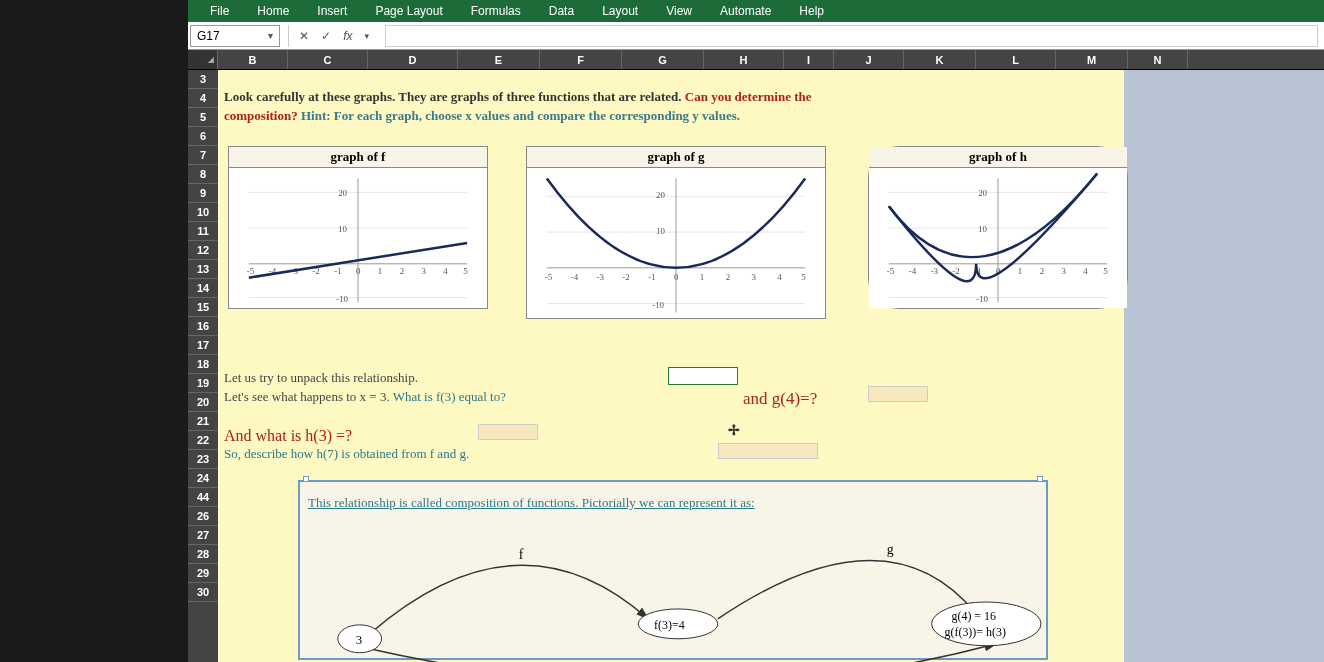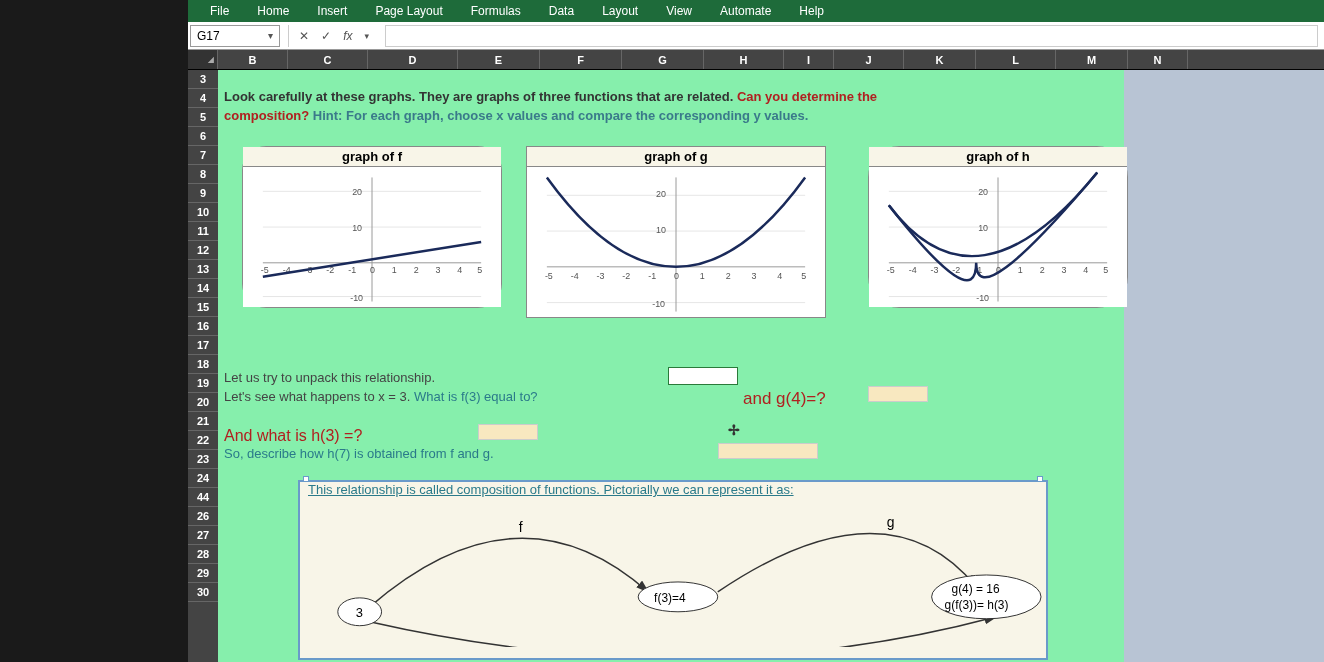--- a/index.html
+++ b/index.html
@@ -13,32 +13,32 @@
   .fx-controls { display: flex; align-items: center; margin-left: 8px; gap: 4px; color: #555; font-size:12px; padding:0 6px; border-left:1px solid #ccc; height:22px;}
   .fx-controls span{padding:0 4px;}
   .fx-input { flex: 1; height: 22px; border: 1px solid #ccc; margin-left: 6px; margin-right:6px; background:#fff;}
   .col-headers { display: flex; background: #444; color: #fff; font-size: 11px; height: 20px; border-bottom:1px solid #000;}
   .corner { width: 30px; background: #333; border-right: 1px solid #666; display:flex;align-items:center;justify-content:flex-end;padding-right:3px;}
   .corner::after{content:"◢";font-size:8px;color:#aaa;}
   .col-h { border-right: 1px solid #666; display: flex; align-items: center; justify-content: center; font-weight: bold; }
   .grid-body { display: flex; height: calc(100% - 70px); }
   .row-headers { width: 30px; background: #444; color: #fff; font-size: 11px; }
   .row-h { height: 19px; border-bottom: 1px solid #666; display: flex; align-items: center; justify-content: center; font-weight: bold; }
-  .sheet { flex: 1; background: #86efac; position: relative; overflow:hidden;}
+  .sheet { flex: 1; background: #fef9c3; position: relative; overflow:hidden;font-family:Liberation Serif, serif;}
   .blue-area{position:absolute;right:0;top:0;width:200px;height:100%;background:#b8c4d4;}
   .line { position: absolute; font-size: 13px; }
   .t4 { top: 19px; left: 6px; font-weight: bold; color: #333; }
   .t4 .red { color: #b02020; }
   .t5 { top: 38px; left: 6px; font-weight: bold; }
   .t5 .red { color: #b02020; }
   .t5 .teal { color: #3a7a8a; }
   .chart-box { position: absolute; width: 260px; border: 1px solid #888; background: #fff; }
   .chart-title { border-bottom: 1px solid #888; text-align: center; font-weight: bold; font-size: 13px; padding: 2px 0; background:#f8f5e8;}
   .chart-area { height: 140px; position: relative; background:#fff;}
-  .cb1 { left: 24px; top: 76px; border-radius: 24px; }
+  .cb1 { left: 10px; top: 76px; }
   .cb2 { left: 308px; top: 76px; width:300px;}
   .cb2 .chart-area{height:150px;}
   .cb3 { left: 650px; top: 76px; border-radius: 31px; }
   svg { width: 100%; height: 100%; }
   .axis { stroke: #999; stroke-width: 1; }
   .grid-line { stroke: #ccc; stroke-width: 0.5; }
   .curve { stroke: #1a2a5a; stroke-width: 2.5; fill: none; }
   .tick-lbl { font-size: 9px; fill: #555; }
   .t17 { top: 300px; left: 6px; color: #444; font-size: 13px; }
   .t18 { top: 319px; left: 6px; font-size: 13px; color: #444; }
@@ -46,21 +46,21 @@
   .t18b { top: 319px; left: 525px; color: #b02020; font-size: 17px; }
   .t20 { top: 357px; left: 6px; color: #b02020; font-size: 16px; }
   .t21 { top: 376px; left: 6px; color: #2a7a8a; font-size: 13px; }
   .input-cell { position: absolute; border: 1px solid #2a7a3a; width: 70px; height: 18px; background: #fff; }
   .ic1 { top: 297px; left: 450px; }
   .ic2 { position:absolute; top: 316px; left: 650px; width:60px;height:16px; background: #f8e8c0; border:1px solid #ccc;}
   .ic3 { position:absolute; top: 354px; left: 260px; width:60px;height:16px; background: #f8e8c0; border:1px solid #ccc;}
   .ic4 { position:absolute; top: 373px; left: 500px; width:100px;height:16px; background: #f8e8c0; border:1px solid #ccc;}
   .cursor-cross{position:absolute;top:352px;left:510px;font-size:14px;color:#333;font-weight:bold;}
   .comp-box { position: absolute; top: 410px; left: 80px; width: 750px; height: 180px; border: 2px solid #6a9aca; background: #f8f5e8; }
-  .comp-title { color: #2a7a8a; font-size: 13px; padding: 0 8px; text-decoration: underline; }
+  .comp-title { color: #2a7a8a; font-size: 13px; padding: 13px 8px; text-decoration: underline; }
   .diagram { position: relative; width: 100%; height: 150px; }
   .dot-left{position:absolute;top:-6px;left:3px;width:6px;height:6px;border:1px solid #6a9aca;background:#fff;}
   .dot-right{position:absolute;top:-6px;right:3px;width:6px;height:6px;border:1px solid #6a9aca;background:#fff;}
 </style>
 </head>
 <body>
 
 <div class="app">
   <div class="ribbon-tabs" id="ribbon-tabs">
       <div class="tab">File</div>

